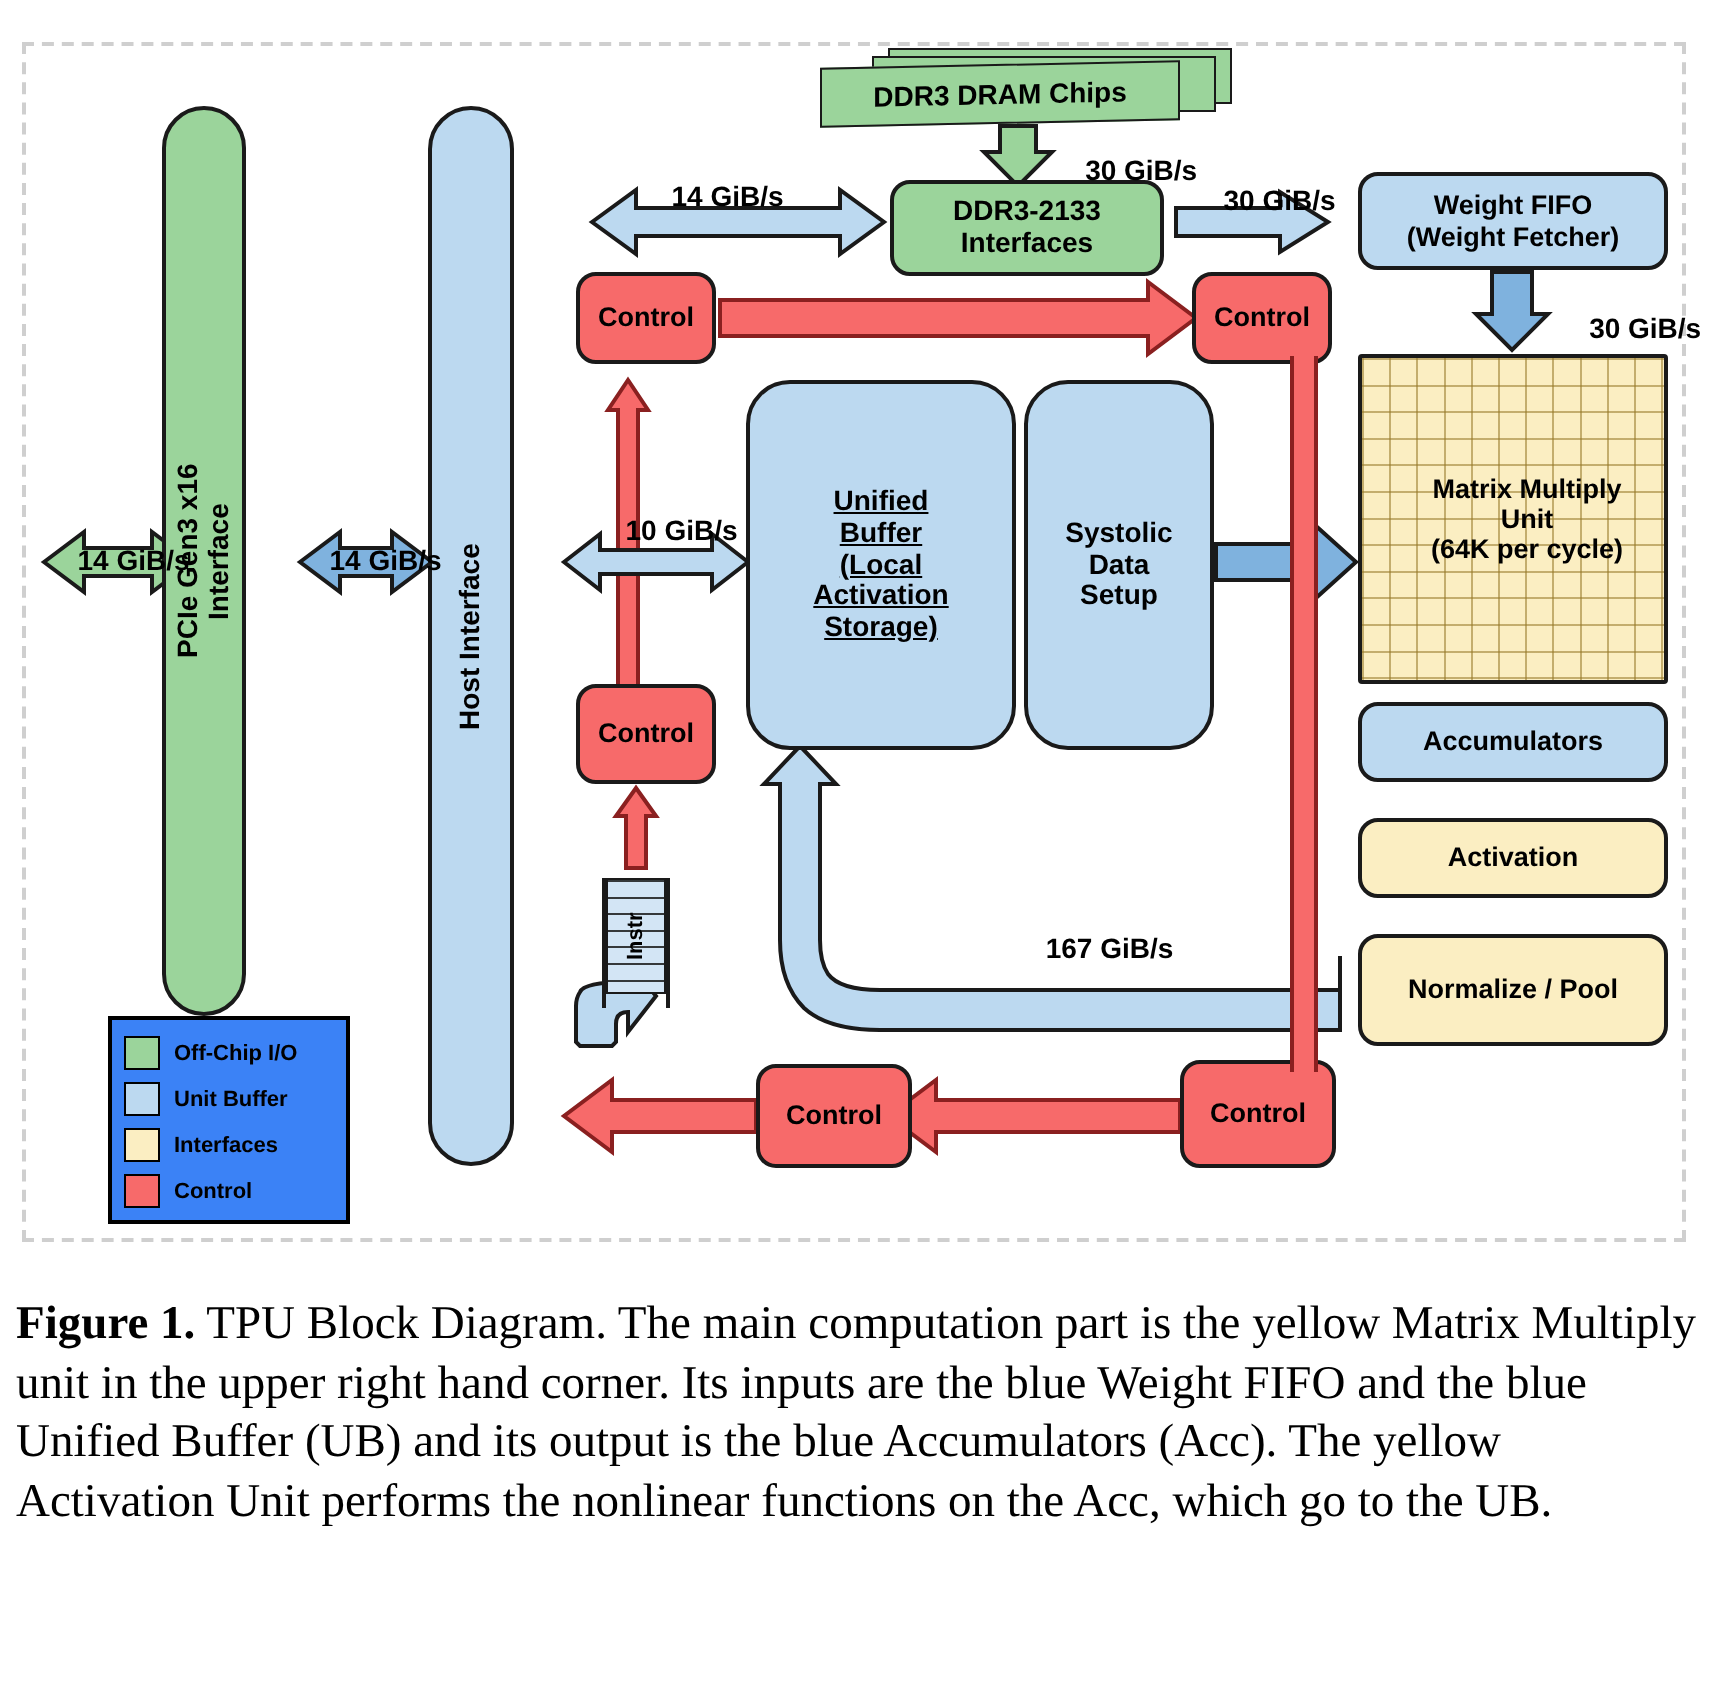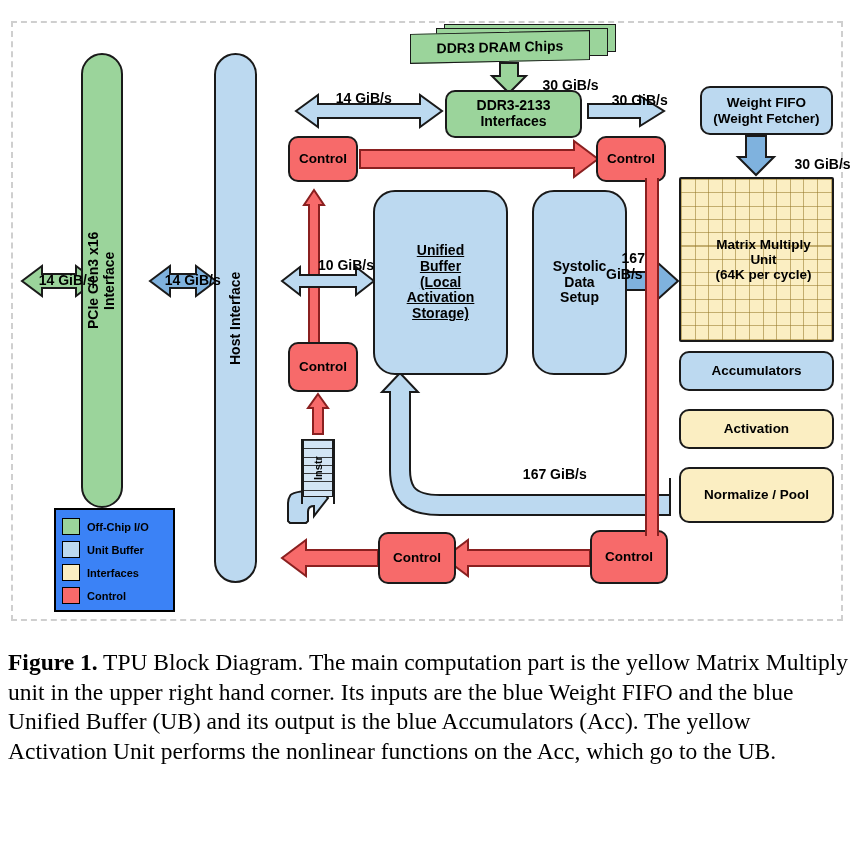--- a/index.html
+++ b/index.html
@@ -186,21 +186,21 @@
 
   <div class="blk green rnd-lg vert" style="left:81px;top:53px;width:42px;height:455px;font-size:14px;white-space:pre;">
     <span>PCIe Gen3 x16
 Interface</span>
   </div>
 
   <div class="blk blue rnd-lg vert" style="left:214px;top:53px;width:43px;height:530px;font-size:14px;">
     <span>Host Interface</span>
   </div>
 
-  <div class="blk blue rnd" style="left:700px;top:86px;width:133px;height:49px;font-size:13.5px;white-space:pre;">
+  <div class="blk blue rnd" style="left:679px;top:86px;width:155px;height:49px;font-size:13.5px;white-space:pre;">
     <span>Weight FIFO
 (Weight Fetcher)</span>
   </div>
 
   <div class="blk red rnd" style="left:288px;top:136px;width:70px;height:46px;font-size:13.5px;">
     <span>Control</span>
   </div>
 
   <div class="blk red rnd" style="left:596px;top:136px;width:70px;height:46px;font-size:13.5px;">
     <span>Control</span>
@@ -221,21 +221,21 @@
   <div style="position:absolute;left:645px;top:178px;width:14px;height:358px;background:#f76a6a;border-left:2px solid #8a2020;border-right:2px solid #8a2020;box-sizing:border-box;"></div>
 
   <div class="blk blue rnd-lg" style="left:373px;top:190px;width:135px;height:185px;font-size:14px;white-space:pre;text-decoration:underline;">
     <span>Unified
 Buffer
 (Local
 Activation
 Storage)</span>
   </div>
 
-  <div class="blk blue rnd-lg" style="left:512px;top:190px;width:95px;height:185px;font-size:14px;white-space:pre;margin-left:20px;">
+  <div class="blk blue rnd-lg" style="left:512px;top:190px;width:95px;height:185px;font-size:14px;white-space:pre;">
     <span>Systolic
 Data
 Setup</span>
   </div>
 
   <div class="blk yellow" style="left:679px;top:177px;width:155px;height:165px;font-size:13.5px;border-radius:2px;position:absolute;">
     <span class="mmu-grid"></span>
     <span class="mmu-text" style="white-space:pre;margin-left:14px;">Matrix Multiply
 Unit
 (64K per cycle)</span>
@@ -277,28 +277,24 @@
   </div>
 
   <div class="lbl" style="left:586px;top:78px;width:92px;font-size:14px;">
     <span>30 GiB/s</span>
   </div>
 
   <div class="lbl" style="left:779px;top:142px;width:76px;font-size:14px;text-align:left;">
     <span>30 GiB/s</span>
   </div>
 
-  <div class="lbl" style="left:292px;top:243px;width:82px;font-size:14px;text-align:right;">
+  <div class="lbl" style="left:292px;top:243px;width:82px;font-size:14px;">
     <span>10 GiB/s</span>
   </div>
 
-  <div class="lbl" style="left:606px;top:236px;width:48px;font-size:14px;text-align:left;">
-    <span>167
-GiB/s</span>
-  </div>
 
   <div class="lbl" style="left:497px;top:452px;width:100px;font-size:14px;">
     <span>167 GiB/s</span>
   </div>
 
   <div class="legend">
     <div class="legend-row">
       <span class="legend-sw" style="background:#9bd49b;"></span>
       <span class="legend-tx">Off-Chip I/O</span>
     </div>

